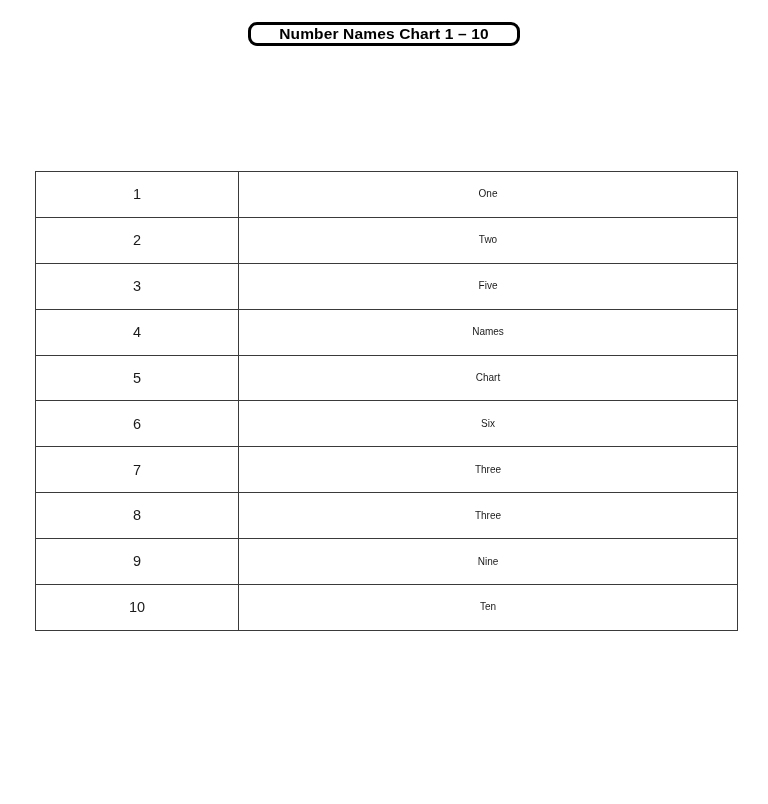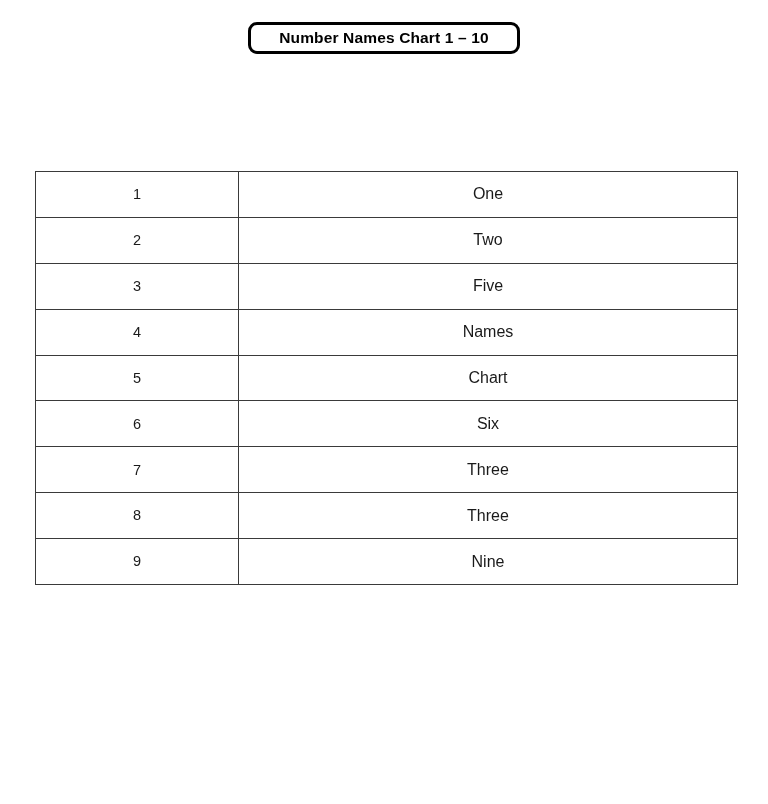--- a/index.html
+++ b/index.html
@@ -26,21 +26,21 @@
     position: absolute;
     left: 0;
     top: 22px;
     width: 768px;
     display: flex;
     justify-content: center;
   }
   .title-box {
     box-sizing: border-box;
     min-width: 272px;
-    height: 32px;
+    height: 24px;
     border: 3px solid #000000;
     border-radius: 9px;
     background: #ffffff;
     display: flex;
     align-items: center;
     justify-content: center;
     padding: 0 18px;
   }
   .title-text {
     font-size: 15.5px;
@@ -74,21 +74,21 @@
     font-size: 14.5px;
     color: #1a1a1a;
     padding: 0;
     background: #ffffff;
     line-height: 1;
   }
   table.chart-table td.num-cell {
     font-size: 14.5px;
   }
   table.chart-table td.word-cell {
-    font-size: 16px;
+    font-size: 10px;
   }
 </style>
 </head>
 <body>
 
 <div class="page">
 
   <div class="title-wrap">
     <div class="title-box">
       <span class="title-text">Number Names Chart 1 – 10</span>
@@ -131,17 +131,21 @@
           <td class="word-cell">Three</td>
         </tr>
         <tr>
           <td class="num-cell">8</td>
           <td class="word-cell">Three</td>
         </tr>
         <tr>
           <td class="num-cell">9</td>
           <td class="word-cell">Nine</td>
         </tr>
+        <tr>
+          <td class="num-cell">10</td>
+          <td class="word-cell">Ten</td>
+        </tr>
       </tbody>
     </table>
   </div>
 
 </div>
 
 </body></html>

